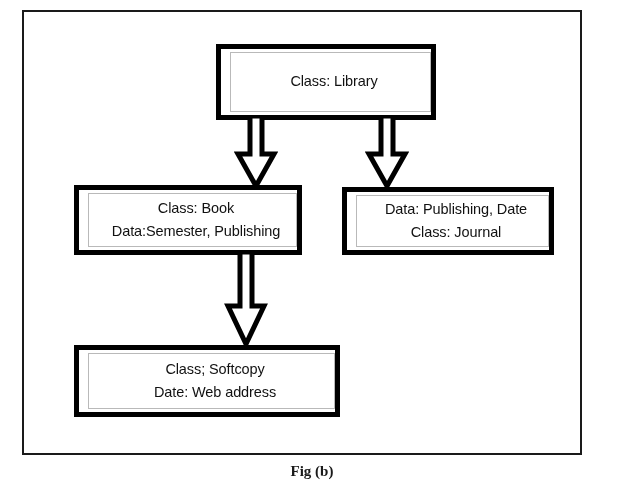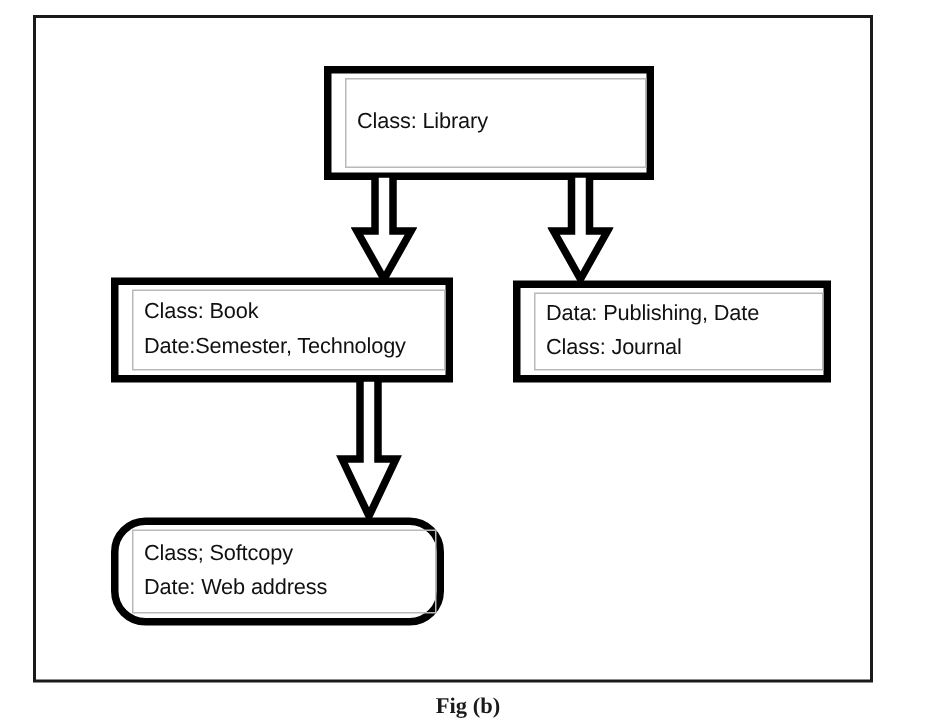--- a/index.html
+++ b/index.html
@@ -46,34 +46,35 @@
   }
   .class-box .inner {
     border: 1px solid #b9b9b9;
     box-sizing: border-box;
     width: 100%;
     height: 100%;
     display: flex;
     flex-direction: column;
     justify-content: center;
     padding-left: 7px;
+    align-items: center;
   }
   .class-line {
     font-size: 14.5px;
     line-height: 1.62;
     color: #111111;
     white-space: nowrap;
     letter-spacing: -0.1px;
   }
 
   
   #box-library  { left: 192px; top: 32px;  width: 220px; height: 76px; }
   #box-book     { left: 50px;  top: 173px; width: 228px; height: 70px; }
   #box-journal  { left: 318px; top: 175px; width: 212px; height: 68px; }
-  #box-softcopy { left: 50px;  top: 333px; width: 222px; height: 72px; border-radius: 23px; }
+  #box-softcopy { left: 50px;  top: 333px; width: 266px; height: 72px; }
 
   
   .block-arrow {
     position: absolute;
   }
   .block-arrow svg { display: block; }
 
   #arrow-library-book    { left: 210px; top: 104px; }
   #arrow-library-journal { left: 341px; top: 104px; }
   #arrow-book-softcopy   { left: 200px; top: 240px; }
@@ -101,21 +102,21 @@
 
     <div class="class-box" id="box-library">
       <div class="inner">
         <div class="class-line">Class: Library</div>
       </div>
     </div>
 
     <div class="class-box" id="box-book">
       <div class="inner">
         <div class="class-line">Class: Book</div>
-        <div class="class-line">Date:Semester, Technology</div>
+        <div class="class-line">Data:Semester, Publishing</div>
       </div>
     </div>
 
     <div class="class-box" id="box-journal">
       <div class="inner">
         <div class="class-line">Data: Publishing, Date</div>
         <div class="class-line">Class: Journal</div>
       </div>
     </div>
 

